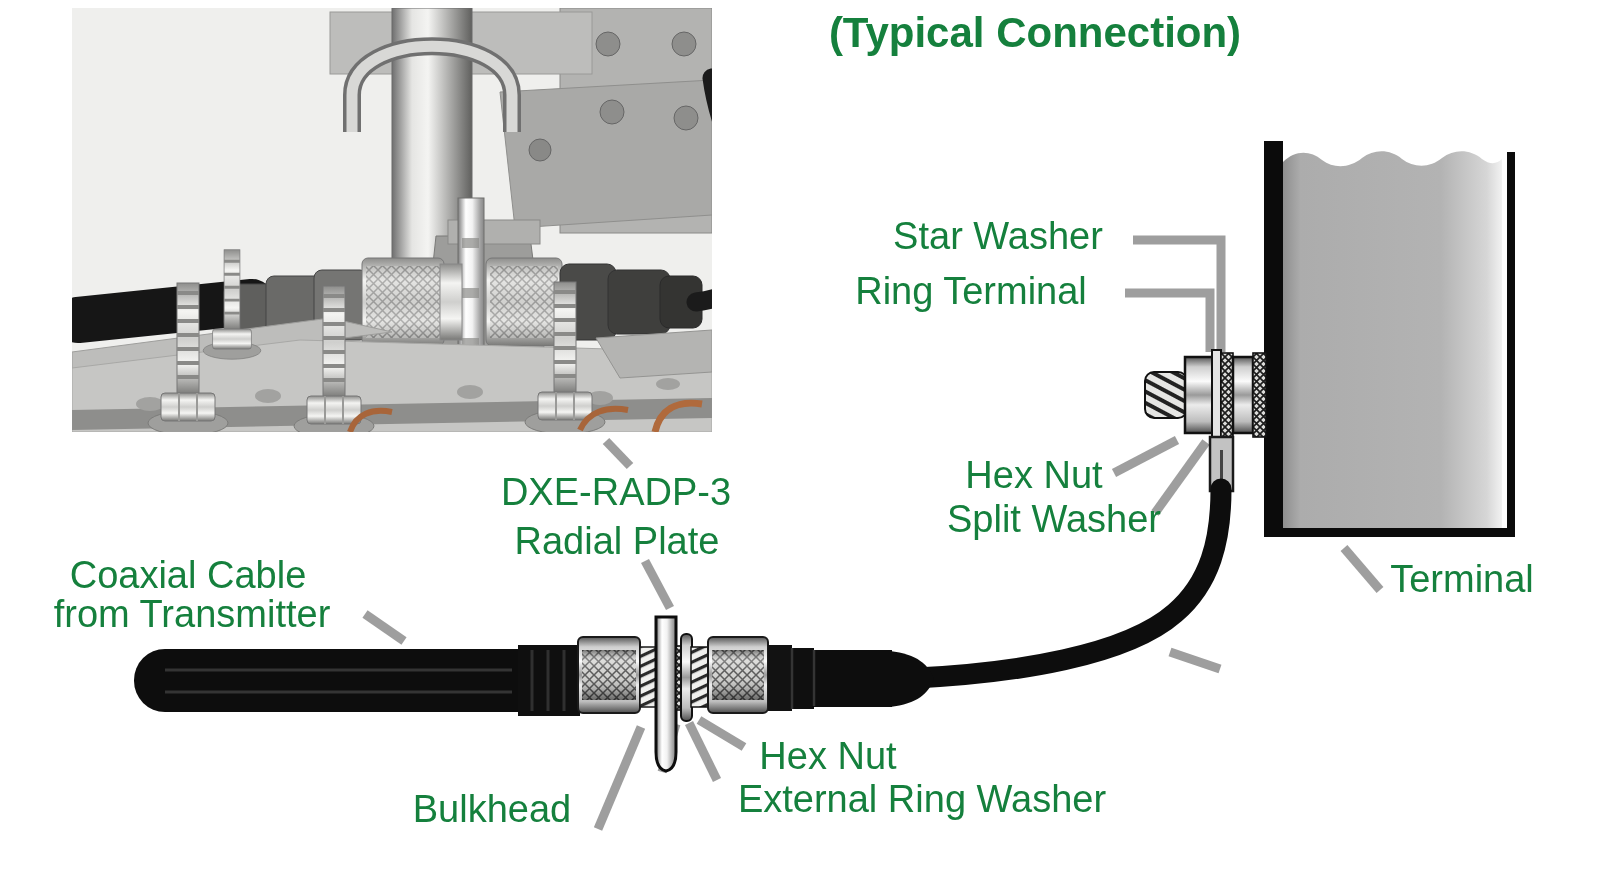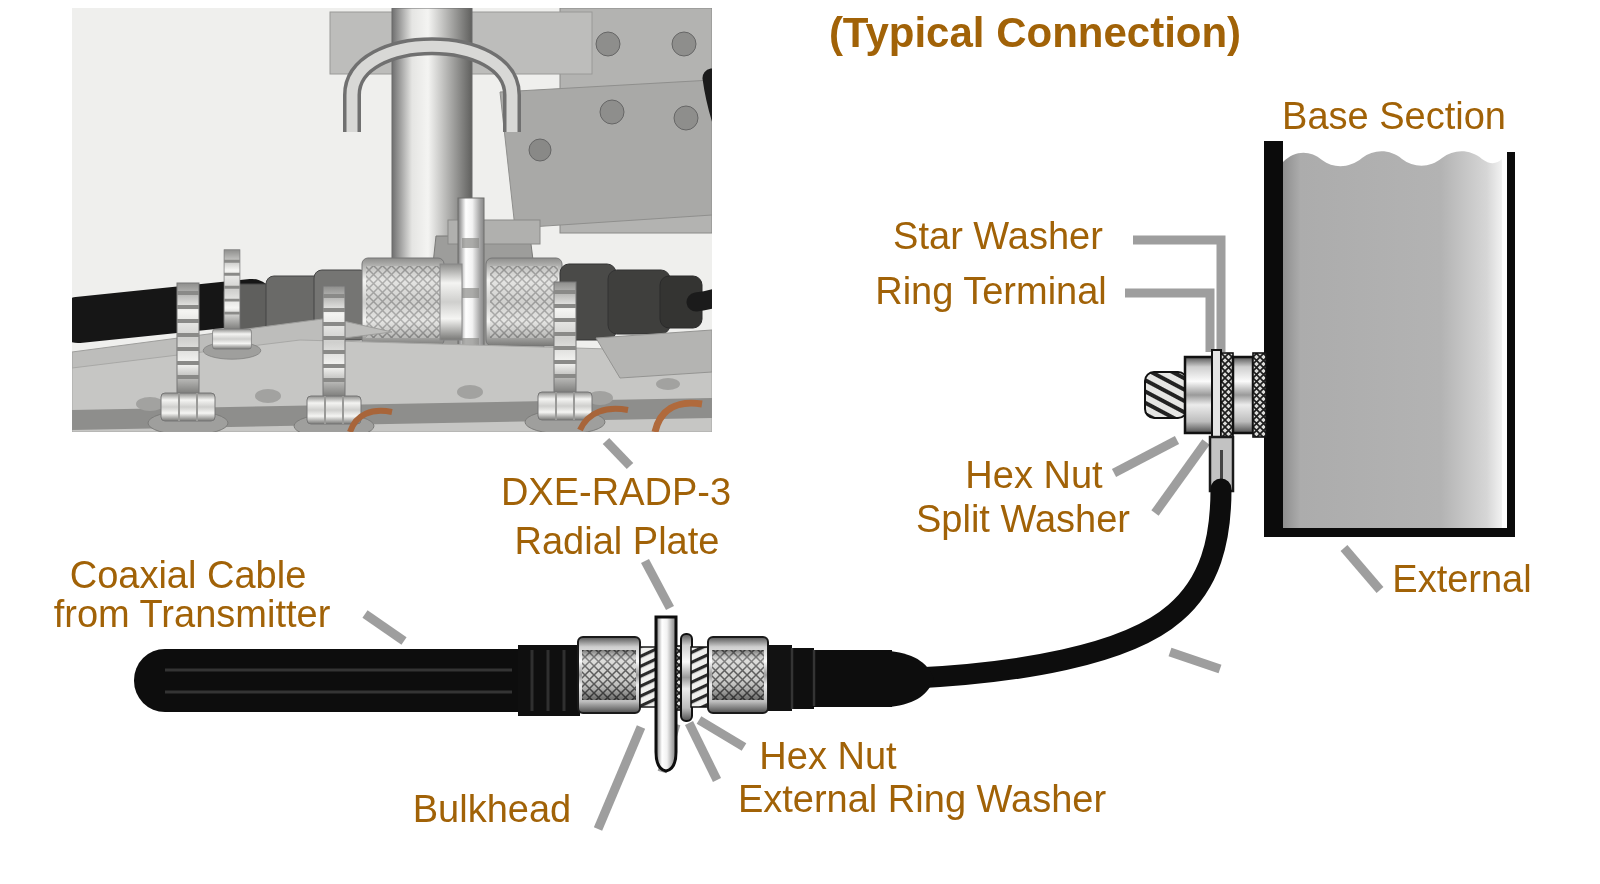--- a/index.html
+++ b/index.html
@@ -1,20 +1,20 @@
 <!DOCTYPE html>
 <html><head>
 <meta charset="utf-8">
 <style>
   html,body{margin:0;padding:0;background:#ffffff;}
   .stage{position:relative;width:1600px;height:884px;background:#ffffff;overflow:hidden;
          font-family:"Liberation Sans",sans-serif;}
   svg.art{position:absolute;left:0;top:0;}
   .lbl{position:absolute;transform:translate(-50%,-50%);font-size:38px;line-height:1.02;
-       color:#a16207;white-space:nowrap;}
+       color:#15803d;white-space:nowrap;}
   .lbl.title{font-weight:bold;font-size:42px;}
 </style>
 </head>
 <body>
 
 <div class="stage">
 
 <svg class="art" width="1600" height="884" viewBox="0 0 1600 884">
   <defs>
     <clipPath id="photoclip">
@@ -247,31 +247,30 @@
       <rect x="790" y="648" width="24" height="61" fill="#0f0f0f"></rect>
       <rect x="812" y="650" width="80" height="57" fill="#0d0d0d"></rect>
       <path d="M792,648 V709 M814,650 V706" stroke="#343434" stroke-width="2.5"></path>
       <path d="M890,651 C917,654 929,665 934,679 C929,693 917,704 890,707 Z" fill="#0d0d0d"></path>
     </g>
   </g>
 </svg>
 
 <div class="lbl title" style="left:1035px;top:33px">(Typical Connection)</div>
 
-<div class="lbl" style="left:1394px;top:116px">Base Section</div>
 
 <div class="lbl" style="left:998px;top:236px">Star Washer</div>
 
-<div class="lbl" style="left:991px;top:291px">Ring Terminal</div>
+<div class="lbl" style="left:971px;top:291px">Ring Terminal</div>
 
 <div class="lbl" style="left:1034px;top:475px">Hex Nut</div>
 
-<div class="lbl" style="left:1023px;top:519px">Split Washer</div>
-
-<div class="lbl" style="left:1462px;top:579px">External</div>
+<div class="lbl" style="left:1054px;top:519px">Split Washer</div>
+
+<div class="lbl" style="left:1462px;top:579px">Terminal</div>
 
 
 <div class="lbl" style="left:188px;top:575px">Coaxial Cable</div>
 <div class="lbl" style="left:192px;top:614px">from Transmitter</div>
 
 <div class="lbl" style="left:616px;top:492px">DXE-RADP-3</div>
 <div class="lbl" style="left:492px;top:809px">Bulkhead</div>
 
 <div class="lbl" style="left:617px;top:541px">Radial Plate</div>
 

